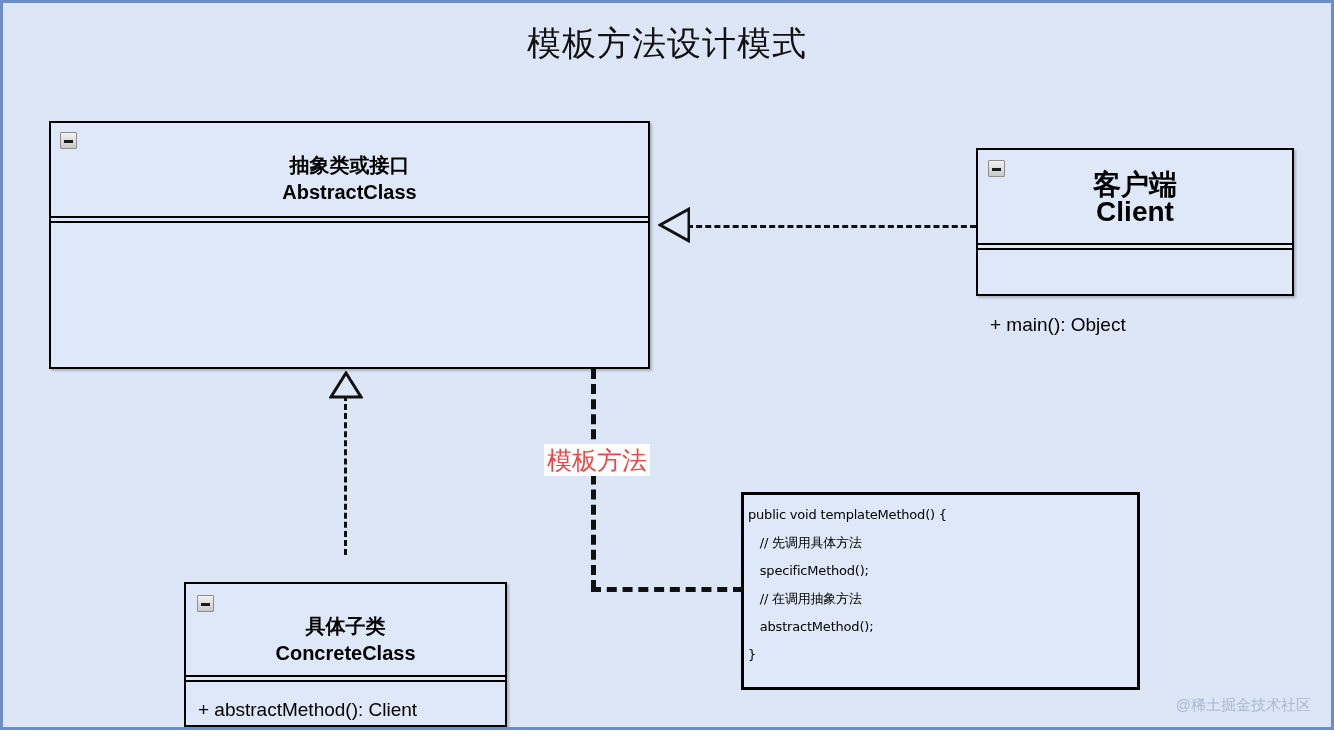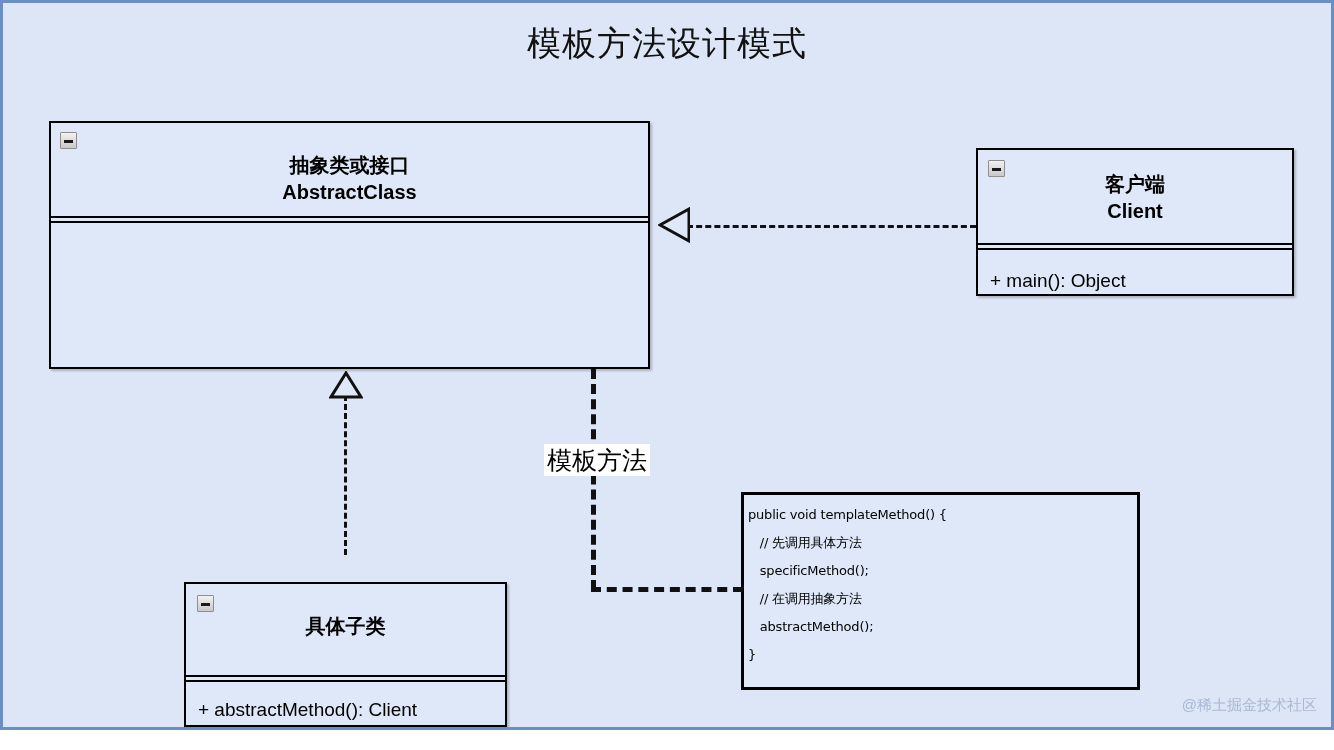--- a/index.html
+++ b/index.html
@@ -103,26 +103,26 @@
     font-weight: normal;
   }
 
   
   #client-class {
     left: 973px; top: 145px; width: 318px; height: 148px;
   }
   #client-class .uml-header {
     height: 73px;
     padding-top: 1px;
-    font-size: 20px;
+    font-size: 28px;
     line-height: 27px;
   }
   #client-class .collapse-icon { left: 10px; top: 10px; }
   #client-class .uml-body { padding: 20px 0 0 0; }
-  #client-class .uml-member { font-size: 19px; padding-left: 12px; }
+  #client-class .uml-member { font-size: 19px; padding-left: 12px; margin-top: 44px; }
 
   
   #concrete-class {
     left: 181px; top: 579px; width: 323px; height: 145px;
   }
   #concrete-class .uml-header {
     height: 71px;
     padding-top: 9px;
     font-size: 20px;
     line-height: 27px;
@@ -179,30 +179,30 @@
   #note-line-h {
     left: 588px; top: 584px; width: 152px; height: 0;
     border-top: 5px dashed #111;
   }
 
   #note-label {
     position: absolute;
     left: 541px; top: 441px;
     background: #ffffff;
     font-size: 25px;
-    color: #000000;
+    color: #ef4444;
     padding: 1px 3px;
     white-space: nowrap;
     line-height: 30px;
   }
 
   
   #watermark {
     position: absolute;
-    right: 14px; bottom: 12px;
+    right: 20px; bottom: 12px;
     font-size: 15px;
     color: #a9b8d4;
     white-space: nowrap;
   }
 </style>
 </head>
 <body>
 
 <div id="canvas">
 
@@ -226,20 +226,21 @@
     <div class="uml-sep"></div>
     <div class="uml-body">
       <div class="uml-member">+ main(): Object</div>
     </div>
   </div>
 
   <div class="uml-class" id="concrete-class">
     <div class="collapse-icon"></div>
     <div class="uml-header">
       <span class="cn">具体子类</span>
+      <span class="en">ConcreteClass</span>
     </div>
     <div class="uml-sep"></div>
     <div class="uml-body">
       <div class="uml-member">+ abstractMethod(): Client</div>
     </div>
   </div>
 
   <div id="code-note">
     <pre>public void templateMethod() {
    // 先调用具体方法

